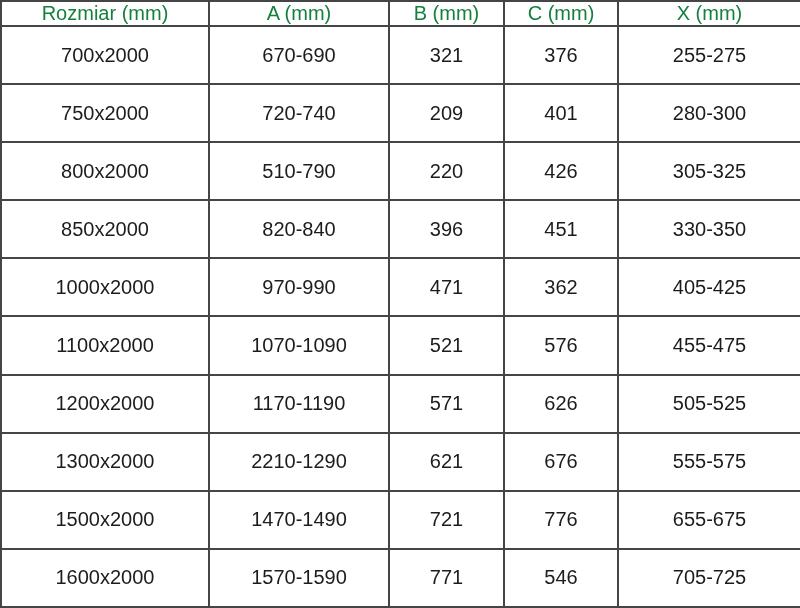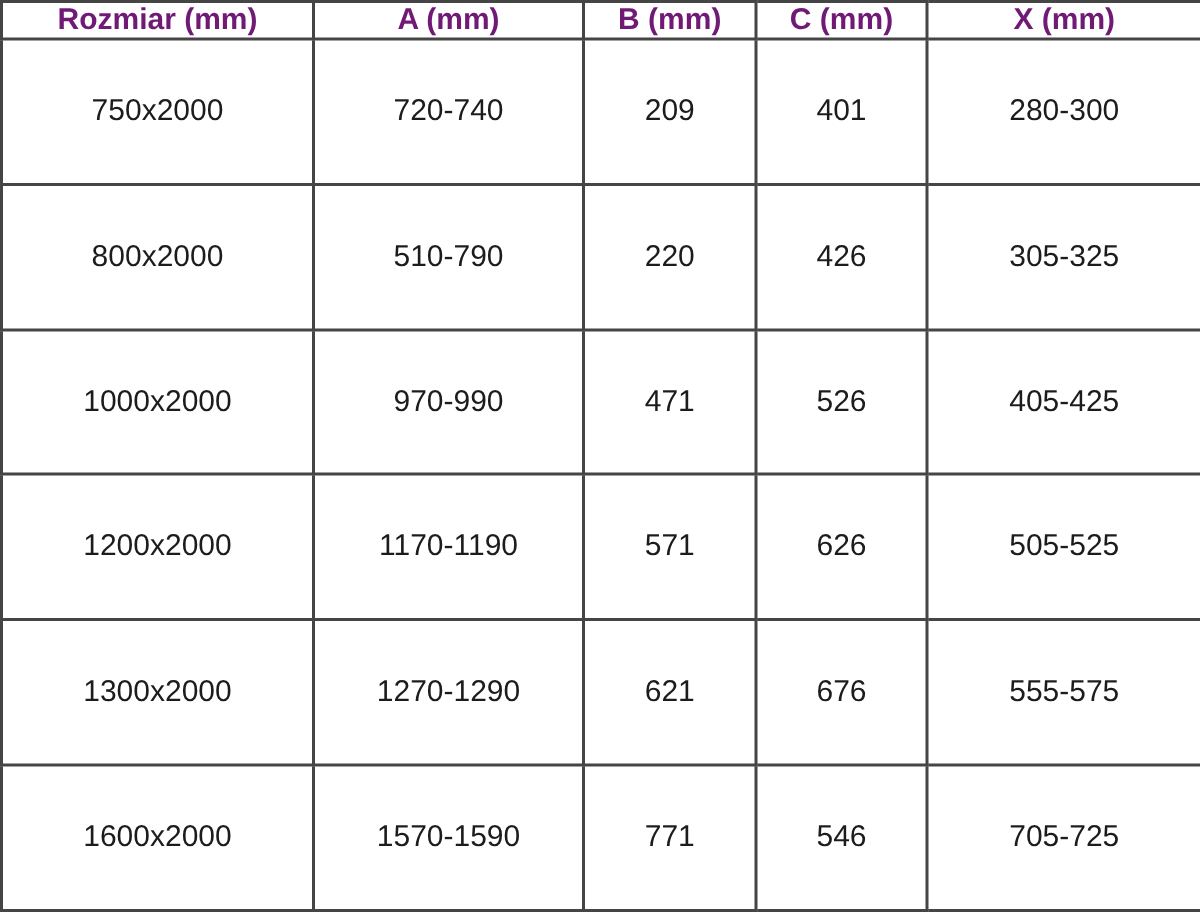--- a/index.html
+++ b/index.html
@@ -26,22 +26,22 @@
     border: 2px solid #454545;
     text-align: center;
     vertical-align: middle;
     color: #1c1c1c;
     font-size: 20px;
     padding: 0;
     white-space: nowrap;
     overflow: hidden;
   }
   table.size-table th {
-    font-weight: bold;
-    color: #701a75;
+    font-weight: normal;
+    color: #15803d;
   }
   table.size-table td {
     font-weight: normal;
   }
   
   col.c-rozmiar { width: 208px; }
   col.c-a       { width: 180px; }
   col.c-b       { width: 115px; }
   col.c-c       { width: 114px; }
   col.c-x       { width: 183px; }
@@ -62,53 +62,81 @@
       <tr>
           <th>Rozmiar (mm)</th>
           <th>A (mm)</th>
           <th>B (mm)</th>
           <th>C (mm)</th>
           <th>X (mm)</th>
         </tr>
     </thead>
     <tbody>
         <tr>
+          <td>700x2000</td>
+          <td>670-690</td>
+          <td>321</td>
+          <td>376</td>
+          <td>255-275</td>
+        </tr>
+        <tr>
           <td>750x2000</td>
           <td>720-740</td>
           <td>209</td>
           <td>401</td>
           <td>280-300</td>
         </tr>
         <tr>
           <td>800x2000</td>
           <td>510-790</td>
           <td>220</td>
           <td>426</td>
           <td>305-325</td>
         </tr>
         <tr>
+          <td>850x2000</td>
+          <td>820-840</td>
+          <td>396</td>
+          <td>451</td>
+          <td>330-350</td>
+        </tr>
+        <tr>
           <td>1000x2000</td>
           <td>970-990</td>
           <td>471</td>
-          <td>526</td>
+          <td>362</td>
           <td>405-425</td>
+        </tr>
+        <tr>
+          <td>1100x2000</td>
+          <td>1070-1090</td>
+          <td>521</td>
+          <td>576</td>
+          <td>455-475</td>
         </tr>
         <tr>
           <td>1200x2000</td>
           <td>1170-1190</td>
           <td>571</td>
           <td>626</td>
           <td>505-525</td>
         </tr>
         <tr>
           <td>1300x2000</td>
-          <td>1270-1290</td>
+          <td>2210-1290</td>
           <td>621</td>
           <td>676</td>
           <td>555-575</td>
+        </tr>
+        <tr>
+          <td>1500x2000</td>
+          <td>1470-1490</td>
+          <td>721</td>
+          <td>776</td>
+          <td>655-675</td>
         </tr>
         <tr>
           <td>1600x2000</td>
           <td>1570-1590</td>
           <td>771</td>
           <td>546</td>
           <td>705-725</td>
         </tr>
       </tbody>
   </table>

